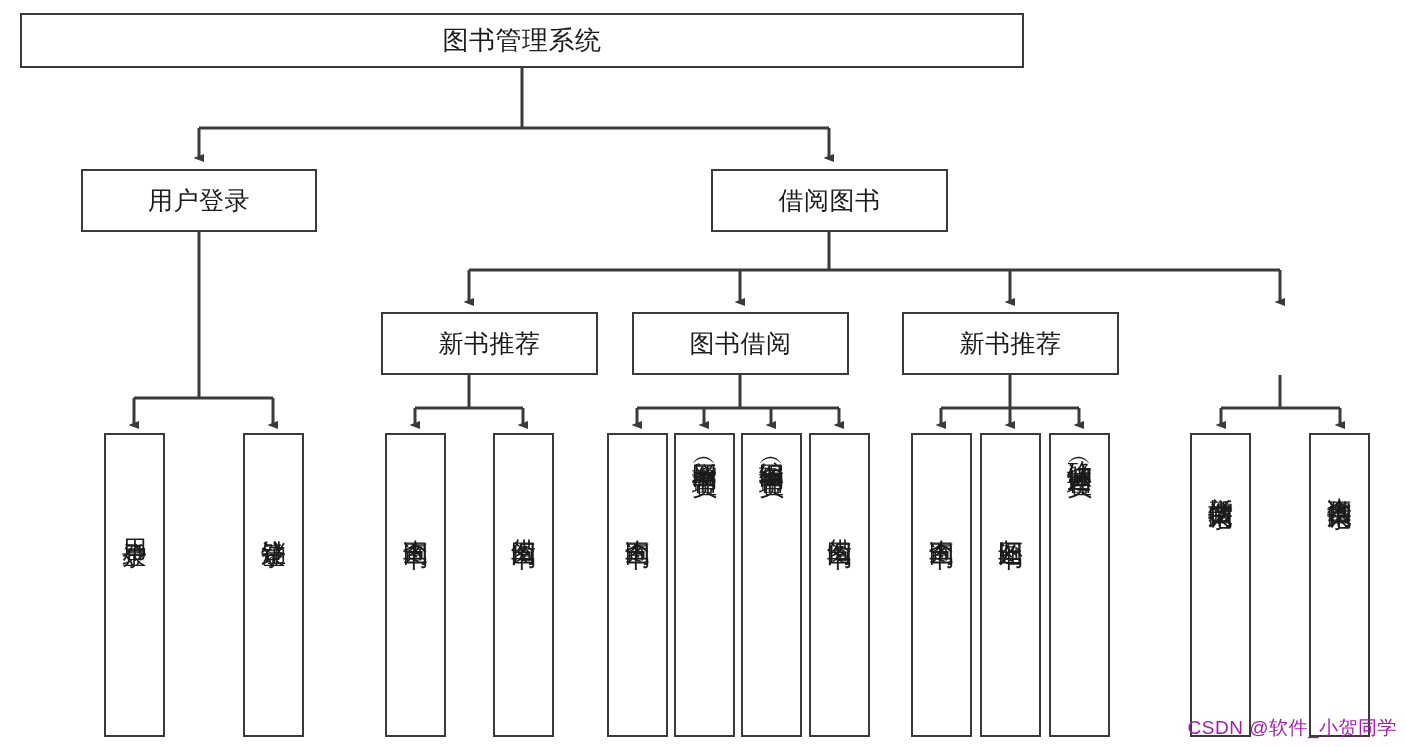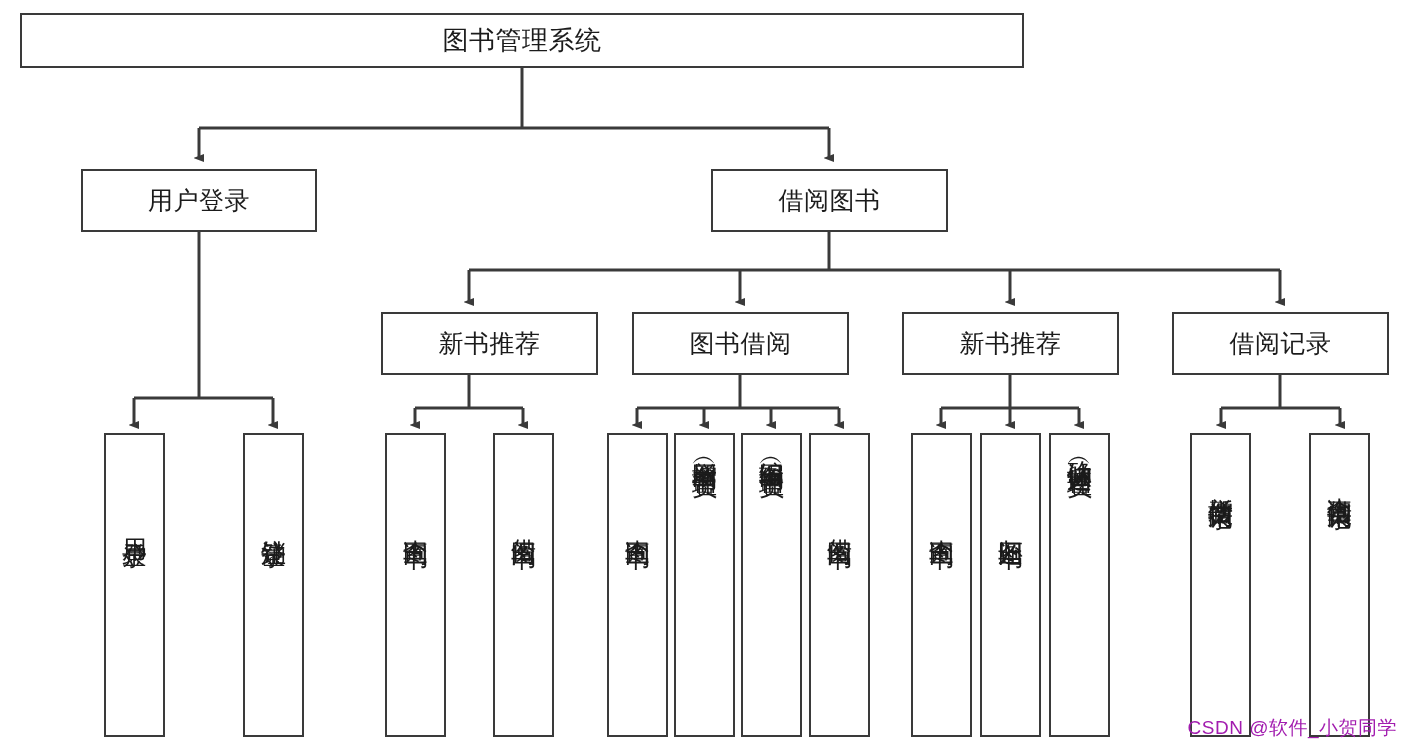--- a/index.html
+++ b/index.html
@@ -137,23 +137,20 @@
 
   <div class="node horiz" style="left:381px; top:312px; width:217px; height:63px;">
     <span class="label">新书推荐</span>
   </div>
   <div class="node horiz" style="left:632px; top:312px; width:217px; height:63px;">
     <span class="label">图书借阅</span>
   </div>
   <div class="node horiz" style="left:902px; top:312px; width:217px; height:63px;">
     <span class="label">新书推荐</span>
   </div>
-  <div class="node horiz" style="left:1172px; top:312px; width:217px; height:63px;">
-    <span class="label">借阅记录</span>
-  </div>
 
   <div class="node vert" style="left:104px; top:433px; width:61px; height:304px; padding-top:84px;">
     <span class="label">用户登录</span>
   </div>
   <div class="node vert" style="left:243px; top:433px; width:61px; height:304px; padding-top:84px;">
     <span class="label">注销登录</span>
   </div>
 
   <div class="node vert" style="left:385px; top:433px; width:61px; height:304px; padding-top:84px;">
     <span class="label">查询图书</span>

